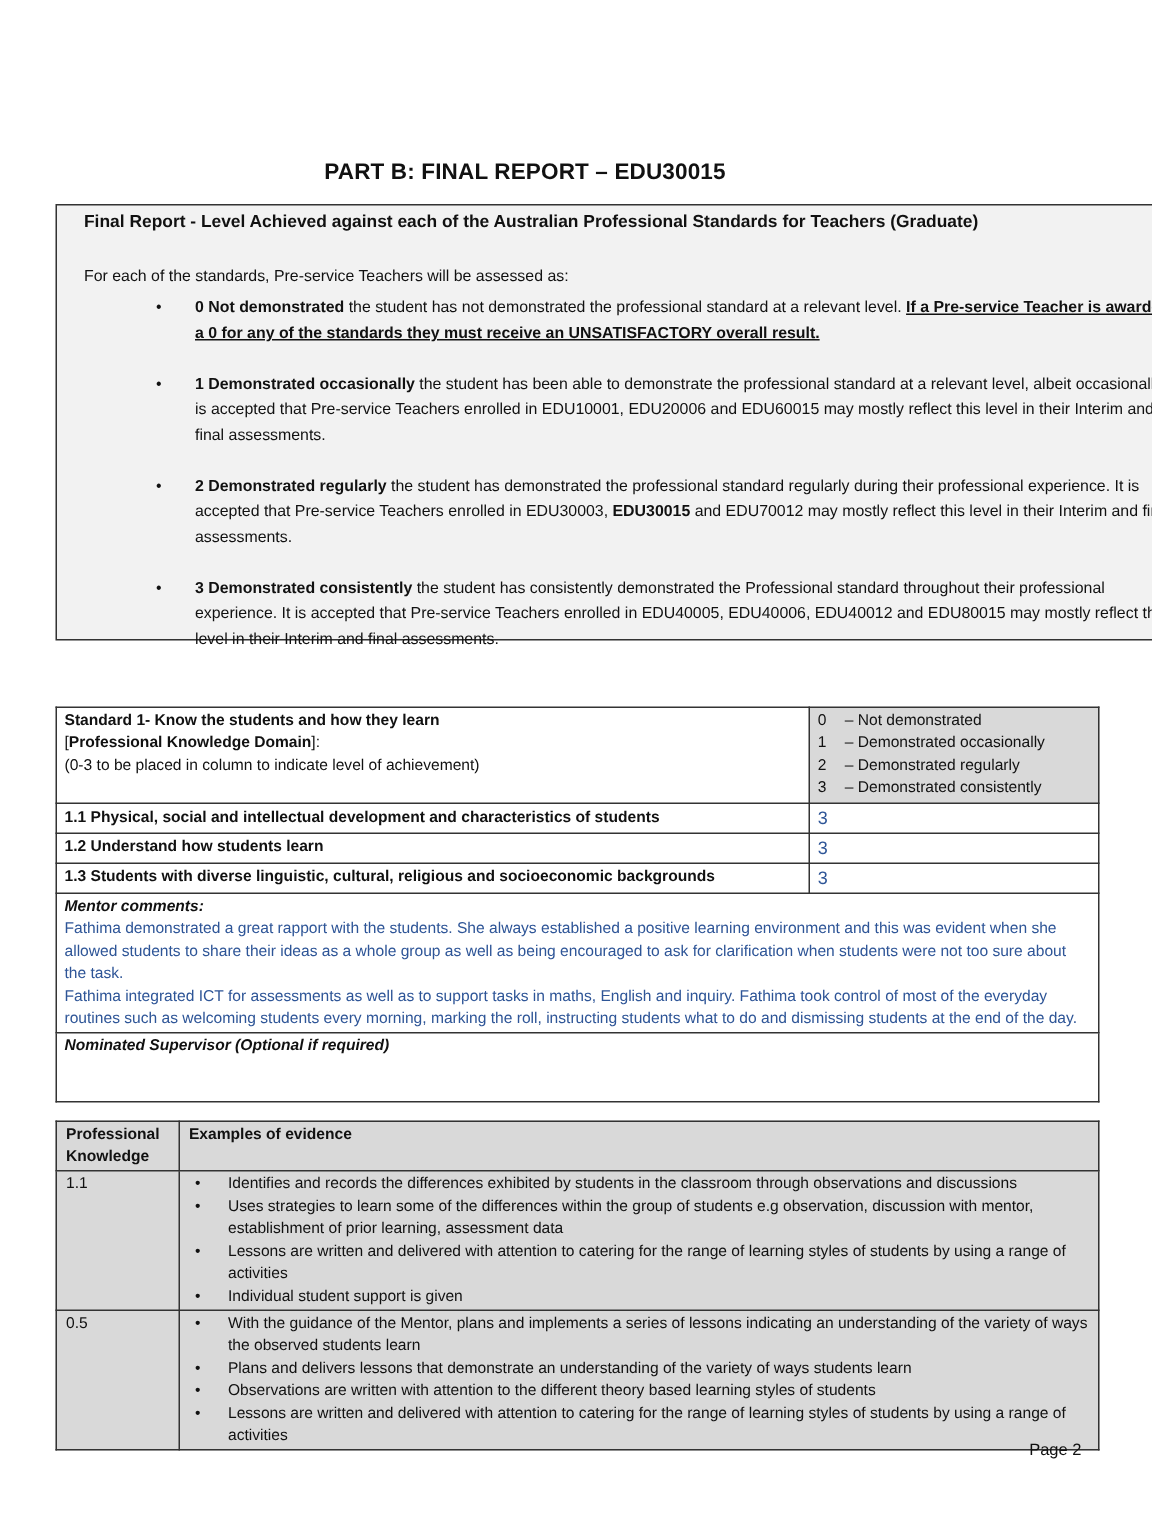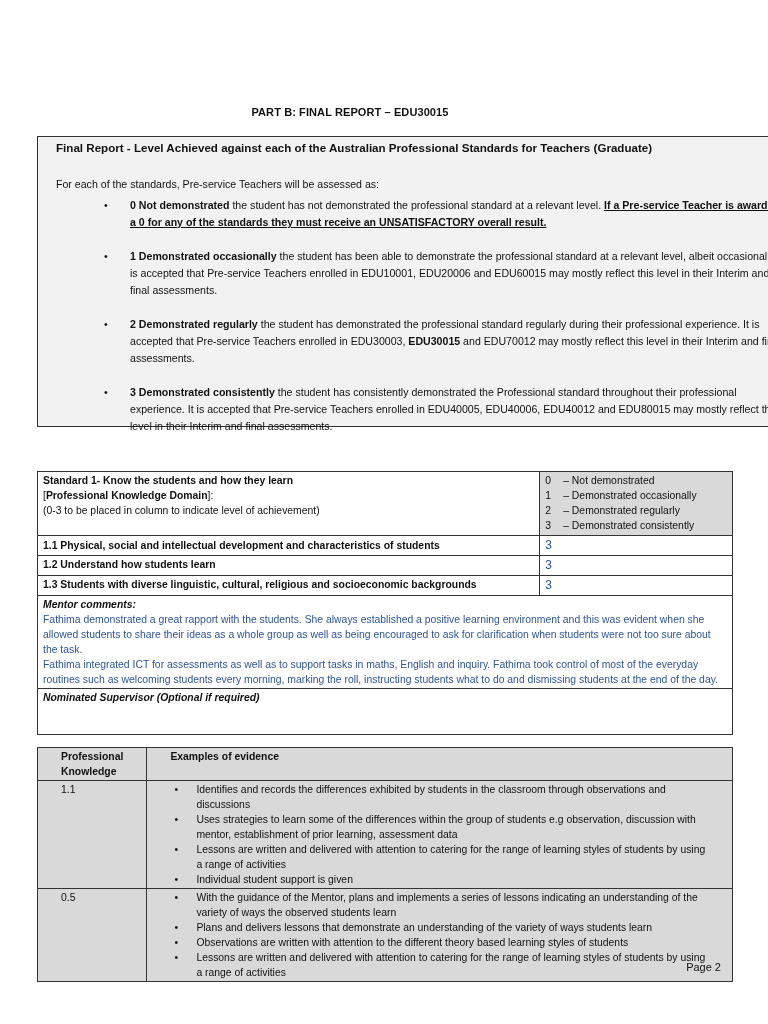--- a/index.html
+++ b/index.html
@@ -1,21 +1,21 @@
 <!DOCTYPE html>
 <html><head>
 <meta charset="utf-8">
 <style>
   * { box-sizing: border-box; margin: 0; padding: 0; }
   html, body { width: 768px; height: 1024px; background: #ffffff; }
   body { position: relative; font-family: "Liberation Sans", sans-serif; color: #111; overflow: hidden; }
 
   .page-title {
     position: absolute; top: 106px; left: 0; width: 700px;
-    text-align: center; font-weight: bold; font-size: 11px; letter-spacing: 0.1px;
+    text-align: center; font-weight: bold; font-size: 15px; letter-spacing: 0.1px;
   }
 
   
   .info-box {
     position: absolute; left: 37px; top: 136px; width: 768px; height: 291px;
     border: 1px solid #333; background: #f2f2f2;
     font-size: 10.6px; line-height: 17px;
     padding: 1px 18px;
   }
   .info-heading { font-weight: bold; font-size: 11.6px; margin-top: 1px; }
@@ -39,21 +39,21 @@
   .legend-row .n { width: 18px; }
   .center { text-align: center; }
   .comments-text { color: #2e5597; }
   .italic-bold { font-weight: bold; font-style: italic; }
 
   
   table.ev {
     position: absolute; left: 37px; top: 747px; width: 696px;
     border-collapse: collapse; font-size: 10.4px; line-height: 15px; background: #d9d9d9;
   }
-  table.ev td { border: 1px solid #333; vertical-align: top; padding: 1px 23px; }
+  table.ev td { border: 1px solid #333; vertical-align: top; padding: 1px 6px; }
   table.ev ul { list-style: none; }
   table.ev li { position: relative; padding-left: 26px; }
   table.ev li .bullet { position: absolute; left: 4px; top: 0; }
 
   .page-number {
     position: absolute; right: 47px; top: 961px; font-size: 11px; font-weight: normal;
   }
 </style>
 </head>
 <body>

